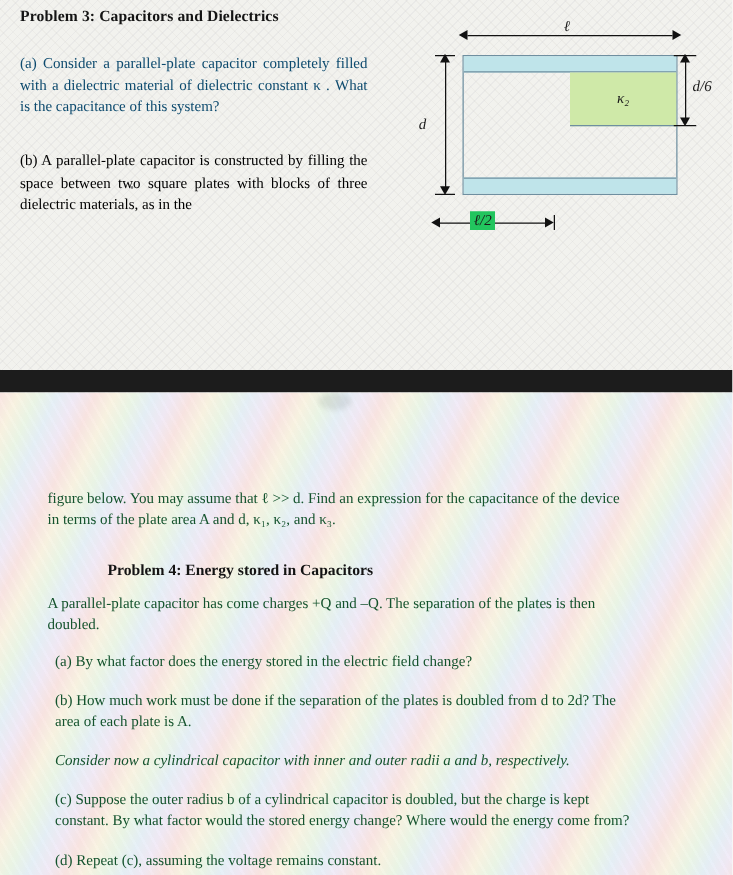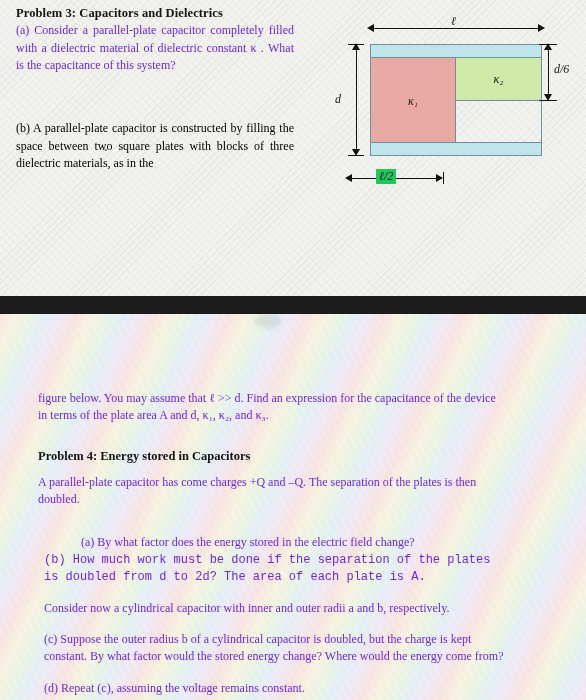--- a/index.html
+++ b/index.html
@@ -43,25 +43,25 @@
     left: 16px;
     top: 6px;
     font-size: 12.5px;
     font-weight: bold;
     color: #141414;
     letter-spacing: 0.1px;
   }
   .para-a {
     position: absolute;
     left: 16px;
-    top: 22px;
+    top: 42px;
     width: 278px;
     font-size: 12px;
     line-height: 17.5px;
-    color: #6d28d9;
+    color: #0c4a6e;
     text-align: justify;
   }
   .para-b {
     position: absolute;
     left: 16px;
     top: 120px;
     width: 278px;
     font-size: 12px;
     line-height: 17.5px;
     color: #000000;
@@ -215,21 +215,21 @@
         rgba(190,225,255,0.30) 42px,
         rgba(225,200,255,0.26) 56px,
         rgba(255,190,190,0.30) 70px),
       repeating-linear-gradient(60deg, rgba(255,255,255,0.35) 0px, rgba(255,255,255,0.35) 2px, rgba(255,255,255,0) 2px, rgba(255,255,255,0) 7px);
     pointer-events: none;
   }
   .bot-text {
     position: absolute;
     font-size: 12px;
     line-height: 17px;
-    color: #6d28d9;
+    color: #14532d;
     width: 466px;
     left: 38px;
   }
   .bot-text.indent { left: 44px; width: 460px; }
   .p4-title {
     position: absolute;
     left: 38px;
     font-size: 12.5px;
     font-weight: bold;
     color: #141414;
@@ -270,23 +270,20 @@
 
     <div class="figure">
 
       <div class="arrow-line-h" style="left:56px; top:18px; width:164px;"></div>
       <div class="ahead ahead-l" style="left:49px; top:14px;"></div>
       <div class="ahead ahead-r" style="left:220px; top:14px;"></div>
       <div class="fig-label" style="left:133px; top:4px;">ℓ</div>
 
       <div class="cap-body">
         <div class="plate-top"></div>
-        <div class="k1-block">
-          <span class="blk-label">κ₁</span>
-        </div>
         <div class="k2-block">
           <span class="blk-label">κ₂</span>
         </div>
         <div class="plate-bottom"></div>
       </div>
 
       <div class="cap-end" style="left:30px; top:34px; width:16px; height:1px;"></div>
       <div class="cap-end" style="left:30px; top:145px; width:16px; height:1px;"></div>
       <div class="arrow-line-v" style="left:38px; top:38px; height:104px;"></div>
       <div class="ahead ahead-u" style="left:34px; top:33px;"></div>
@@ -309,28 +306,28 @@
   </div>
 
   <div class="dark-band"></div>
 
   <div class="bottom-section">
     <div class="texture-rainbow"></div>
     <div class="smudge"></div>
 
     <div class="bot-text" style="top:76px;">figure below. You may assume that ℓ &gt;&gt; d. Find an expression for the capacitance of the device in terms of the plate area A and d, κ₁, κ₂, and κ₃.</div>
 
-    <div class="p4-title" style="top:135px;">Problem 4: Energy stored in Capacitors</div>
+    <div class="p4-title" style="top:135px;margin-left:48px;">Problem 4: Energy stored in Capacitors</div>
 
     <div class="bot-text" style="top:160px;">A parallel-plate capacitor has come charges +Q and –Q. The separation of the plates is then doubled.</div>
 
-    <div class="bot-text indent" style="top:220px;margin-left:37px;">(a) By what factor does the energy stored in the electric field change?</div>
-
-    <div class="bot-text indent" style="top:238px;font-family:Liberation Mono, monospace;">(b) How much work must be done if the separation of the plates is doubled from d to 2d? The area of each plate is A.</div>
-
-    <div class="bot-text indent" style="top:286px;">Consider now a cylindrical capacitor with inner and outer radii a and b, respectively.</div>
+    <div class="bot-text indent" style="top:207px;">(a) By what factor does the energy stored in the electric field change?</div>
+
+    <div class="bot-text indent" style="top:238px;">(b) How much work must be done if the separation of the plates is doubled from d to 2d? The area of each plate is A.</div>
+
+    <div class="bot-text indent" style="top:286px;font-style:italic;">Consider now a cylindrical capacitor with inner and outer radii a and b, respectively.</div>
 
     <div class="bot-text indent" style="top:317px;">(c) Suppose the outer radius b of a cylindrical capacitor is doubled, but the charge is kept constant. By what factor would the stored energy change? Where would the energy come from?</div>
 
     <div class="bot-text indent" style="top:366px;">(d) Repeat (c), assuming the voltage remains constant.</div>
   </div>
 
 </div>
 
 </body></html>

